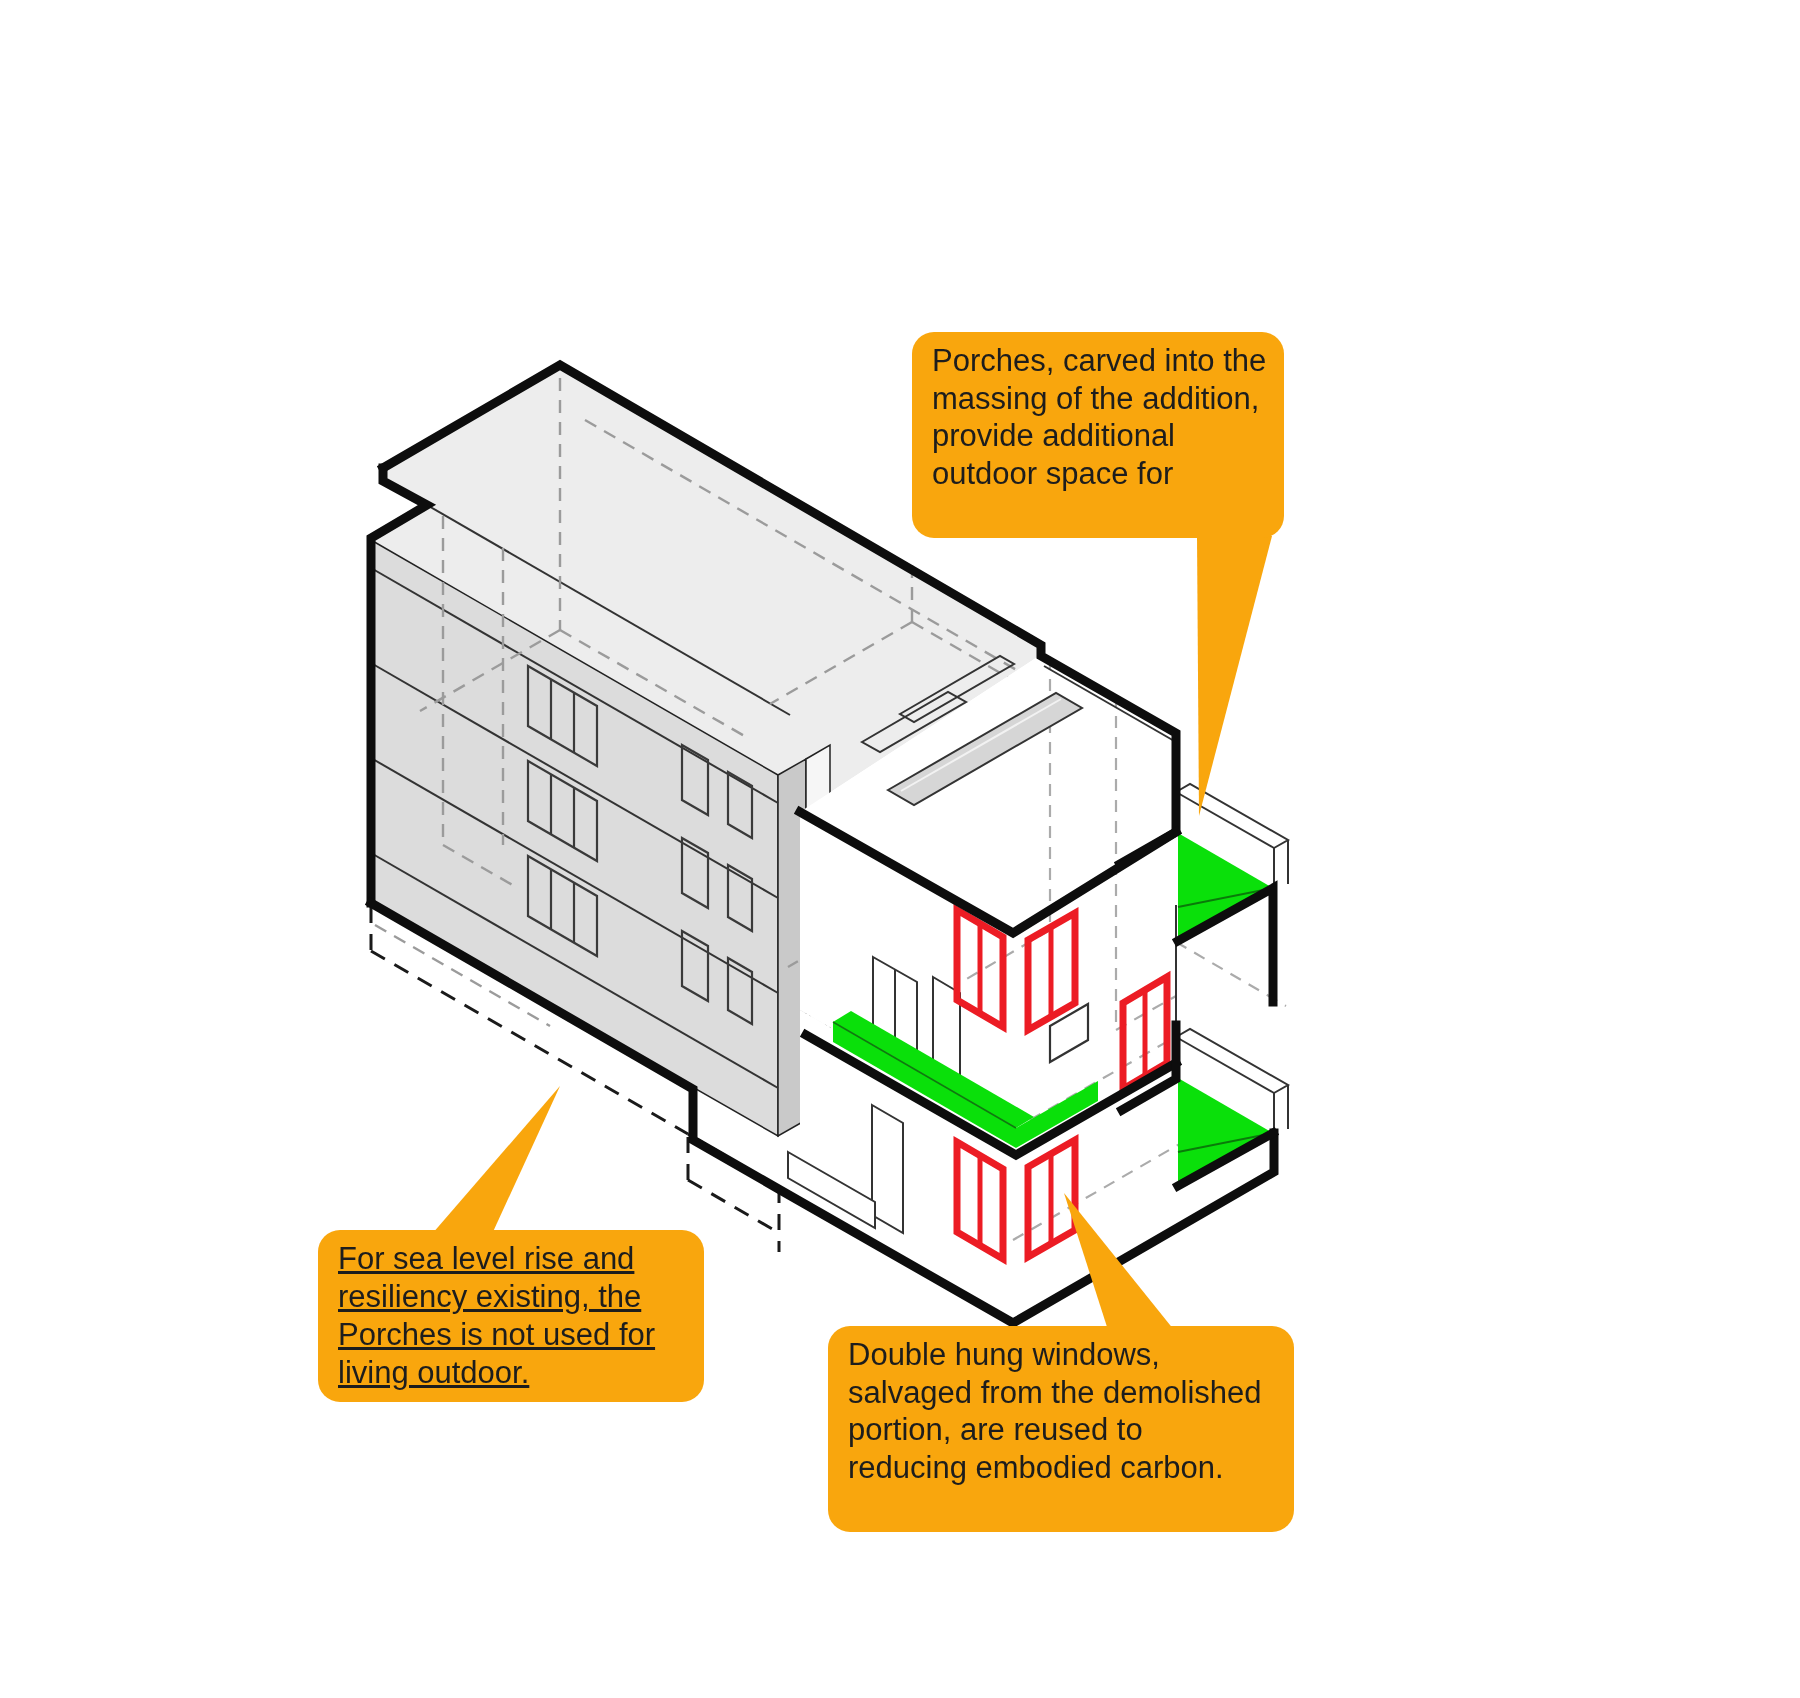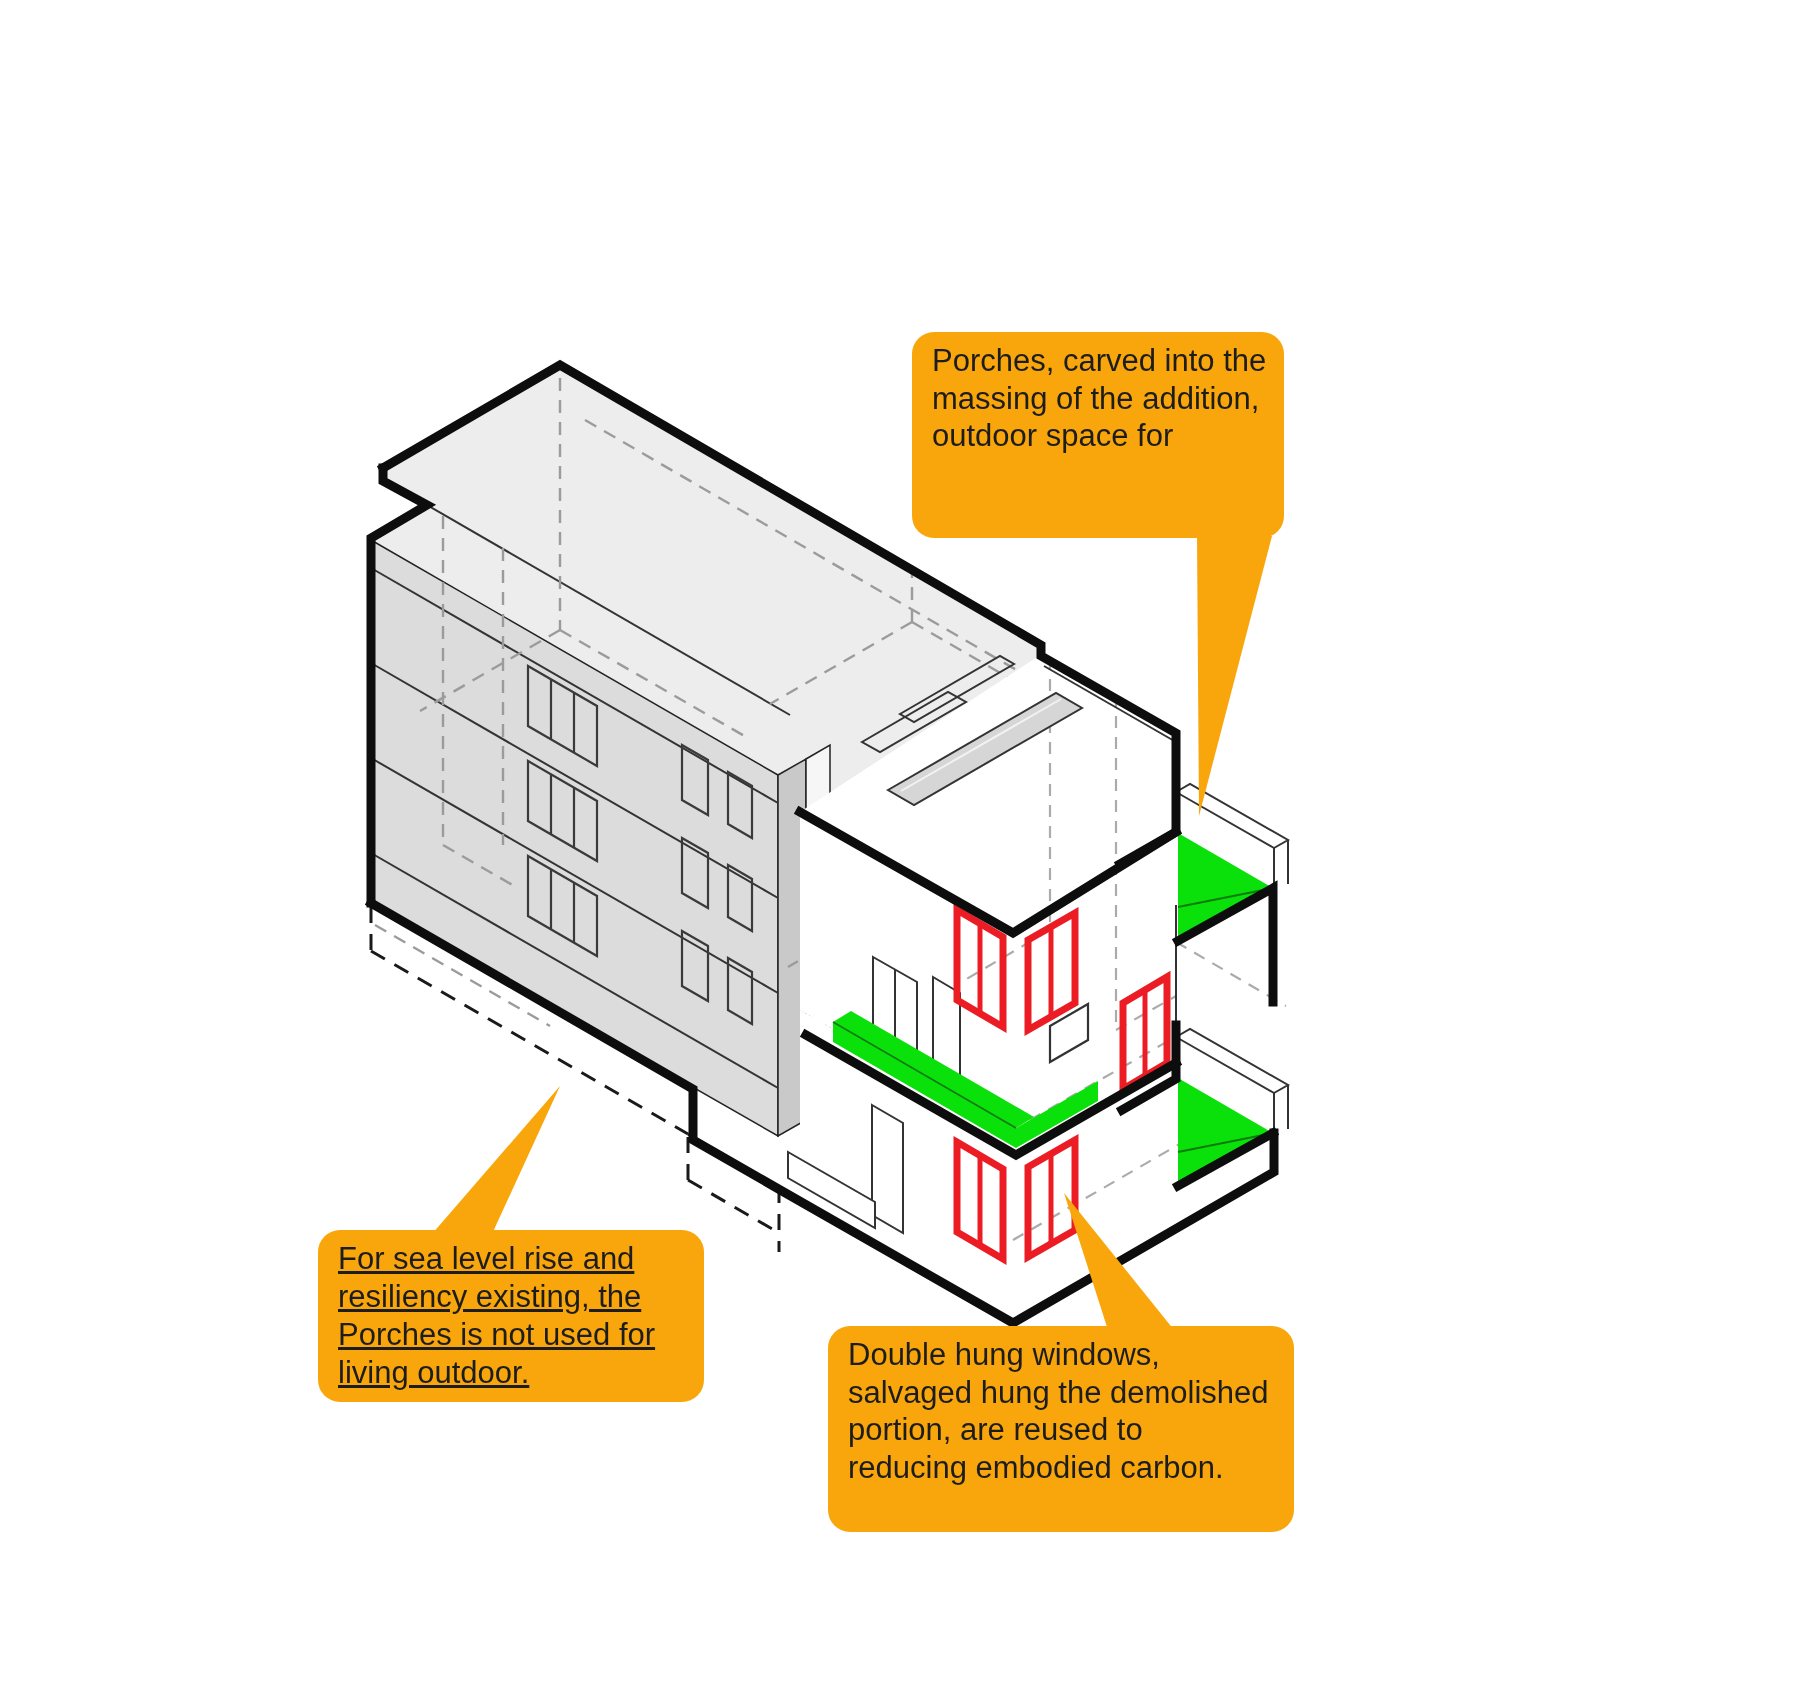--- a/index.html
+++ b/index.html
@@ -188,30 +188,31 @@
   <g fill="#F9A60D" stroke="none">
     <polygon points="1197,536 1272,536 1199,816"></polygon>
     <polygon points="432,1234 492,1234 560,1086"></polygon>
     <polygon points="1108,1330 1174,1330 1064,1193"></polygon>
   </g>
 </svg>
 
   <div class="callout co-porches">
     <div class="ln">Porches, carved into the</div>
     <div class="ln">massing of the addition,</div>
+    <div class="ln">provide additional</div>
     <div class="ln">outdoor space for</div>
   </div>
 
   <div class="callout co-basement">
     <div class="ln">For sea level rise and</div>
     <div class="ln">resiliency existing, the</div>
     <div class="ln">Porches is not used for</div>
     <div class="ln">living outdoor.</div>
   </div>
 
   <div class="callout co-windows">
     <div class="ln">Double hung windows,</div>
-    <div class="ln">salvaged hung the demolished</div>
+    <div class="ln">salvaged from the demolished</div>
     <div class="ln">portion, are reused to</div>
     <div class="ln">reducing embodied carbon.</div>
   </div>
 
 </div>
 
 </body></html>

